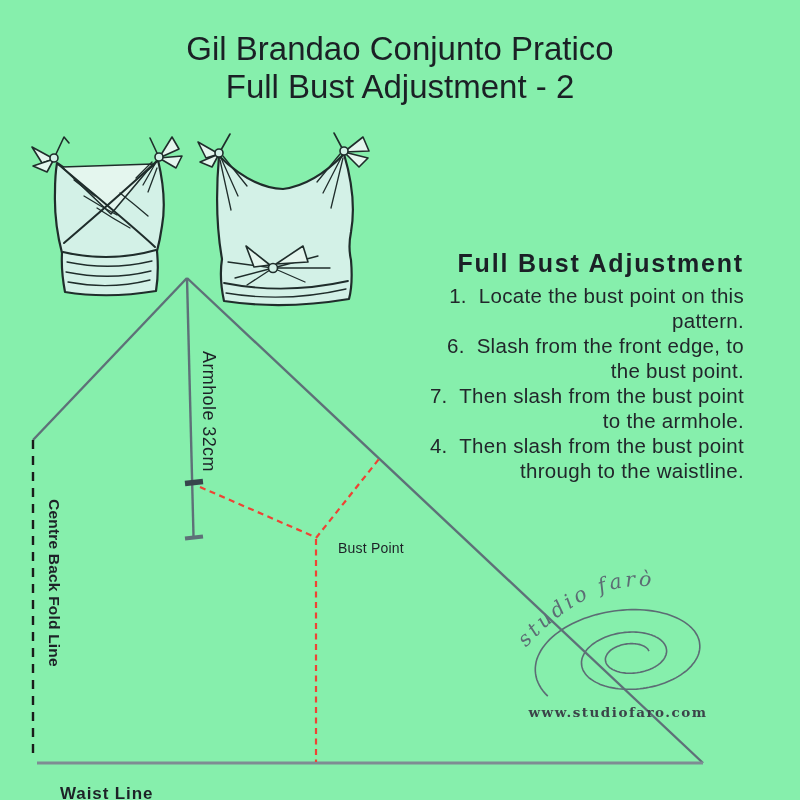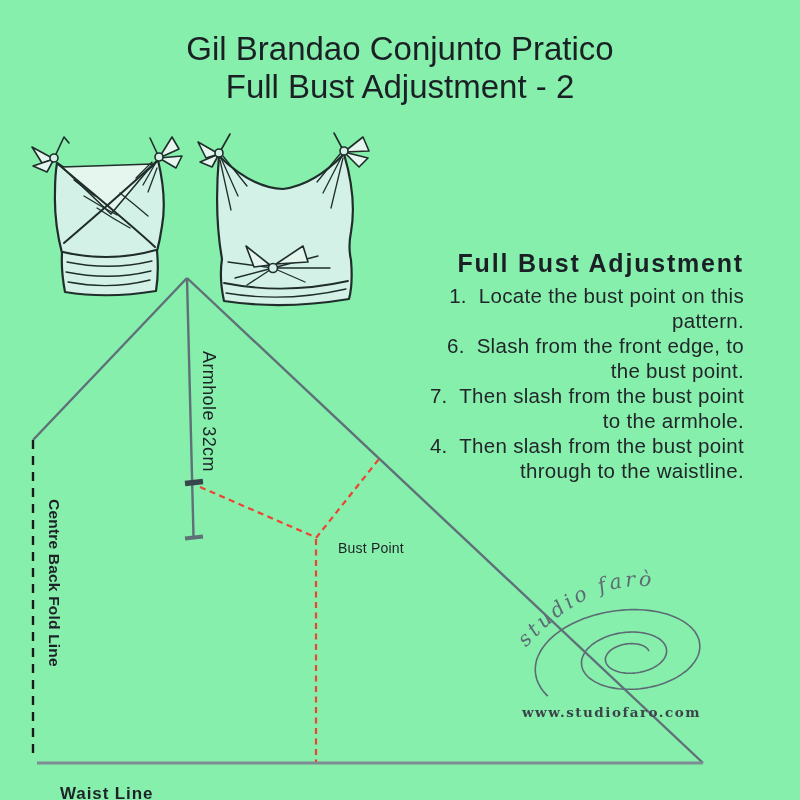--- a/index.html
+++ b/index.html
@@ -14,21 +14,21 @@
   .instructions .step{font-size:20.5px;line-height:25px;letter-spacing:.3px;color:#22262b;white-space:pre-wrap;}
   
   .lbl{position:absolute;color:#1d2227;}
   .lbl-armhole{left:219px;top:351px;font-size:18px;letter-spacing:.4px;
                transform:rotate(90deg);transform-origin:0 0;white-space:nowrap;}
   .lbl-cb{left:63px;top:499px;font-size:15.5px;font-weight:bold;letter-spacing:.2px;
           transform:rotate(90deg);transform-origin:0 0;white-space:nowrap;}
   .lbl-waist{left:60px;top:736px;font-size:17px;font-weight:bold;letter-spacing:.9px;margin-top:48px;}
   .lbl-bust{left:321px;top:540px;font-size:14px;letter-spacing:.2px;margin-left:17px;}
   
-  .logo-url{position:absolute;left:522px;top:704px;width:192px;
+  .logo-url{position:absolute;left:522px;top:704px;width:192px;text-align:center;
             font-family:"DejaVu Serif",serif;font-weight:bold;font-size:13.5px;
             letter-spacing:1.5px;color:#3b4449;}
   svg{position:absolute;left:0;top:0;}
 </style>
 </head>
 <body>
 
 <div id="stage">
 
   <div class="title">

